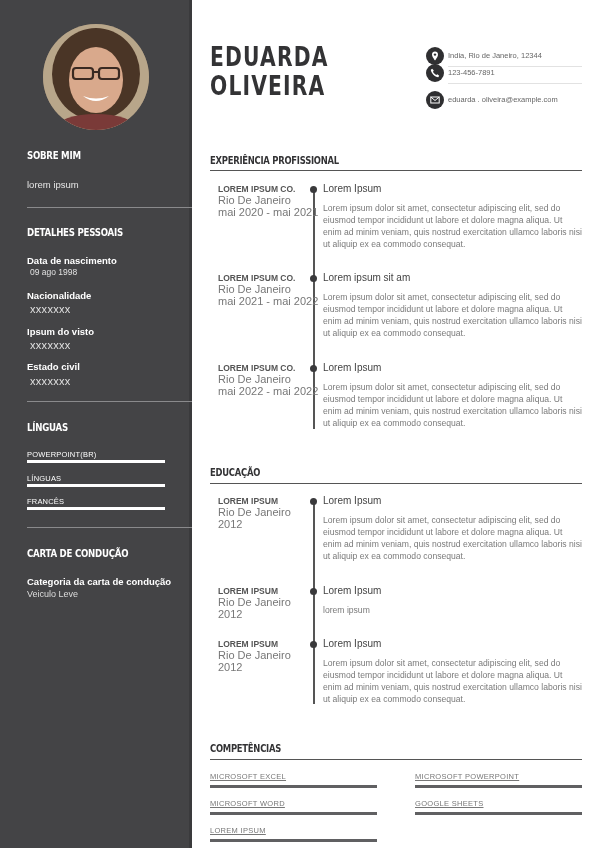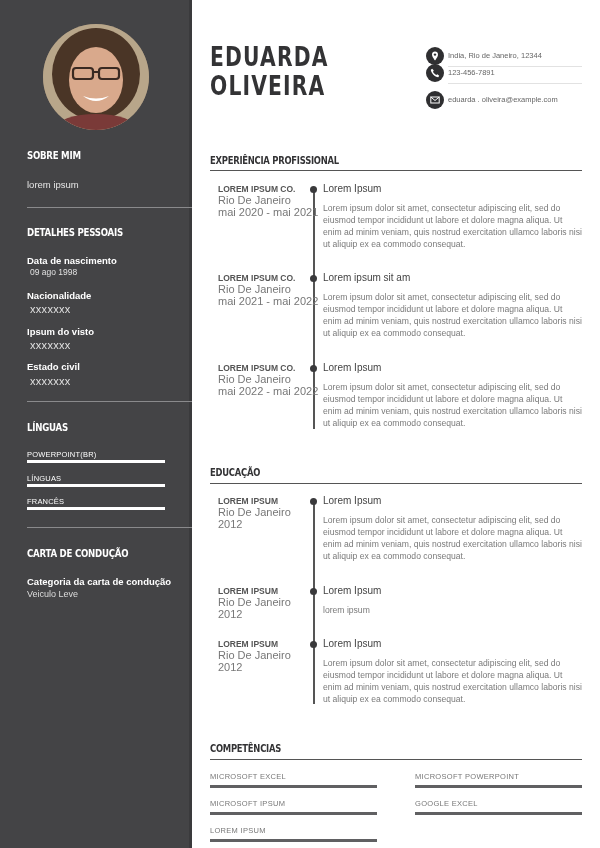--- a/index.html
+++ b/index.html
@@ -33,21 +33,21 @@
   .timeline-line { position: absolute; left: 313px; width: 1.5px; background: #555; }
   .entry-left { position: absolute; left: 218px; width: 95px; }
   .entry-org { font-size: 8.5px; font-weight: bold; color: #555; line-height: 11px; white-space: nowrap; }
   .entry-sub { font-size: 11px; color: #777; line-height: 11.5px; white-space: nowrap; }
   .dot { position: absolute; left: 310px; width: 7px; height: 7px; border-radius: 50%; background: #3a3a3c; }
   .entry-right { position: absolute; left: 323px; width: 260px; }
   .entry-title { font-size: 10px; color: #444; line-height: 12px; }
   .entry-desc { font-size: 8.6px; color: #7a7a7a; line-height: 12.1px; margin-top: 7px; }
 
   .skill { position: absolute; width: 167px; }
-  .skill .lbl { font-size: 7.5px; color: #777; letter-spacing: 0.3px; white-space: nowrap; }
+  .skill .lbl { font-size: 7.5px; color: #777; letter-spacing: 0.3px; white-space: nowrap; text-decoration: underline; }
   .skill .bar { margin-top: 4px; height: 3px; background: #606062; }
 </style>
 </head>
 <body>
 
 <div class="sidebar">
   <div class="photo">
     <svg viewBox="0 0 106 106">
       <rect width="106" height="106" fill="#b8a68a"></rect>
       <ellipse cx="53" cy="50" rx="44" ry="46" fill="#4a3526"></ellipse>
@@ -202,23 +202,23 @@
 
 <div class="skill" style="left:210px; top:772px;">
   <div class="lbl">MICROSOFT EXCEL</div>
   <div class="bar"></div>
 </div>
 <div class="skill" style="left:415px; top:772px;">
   <div class="lbl">MICROSOFT POWERPOINT</div>
   <div class="bar"></div>
 </div>
 <div class="skill" style="left:210px; top:799px;">
-  <div class="lbl">MICROSOFT IPSUM</div>
+  <div class="lbl">MICROSOFT WORD</div>
   <div class="bar"></div>
 </div>
 <div class="skill" style="left:415px; top:799px;">
-  <div class="lbl">GOOGLE EXCEL</div>
+  <div class="lbl">GOOGLE SHEETS</div>
   <div class="bar"></div>
 </div>
 <div class="skill" style="left:210px; top:826px;">
   <div class="lbl">LOREM IPSUM</div>
   <div class="bar"></div>
 </div>
 
 </body></html>

